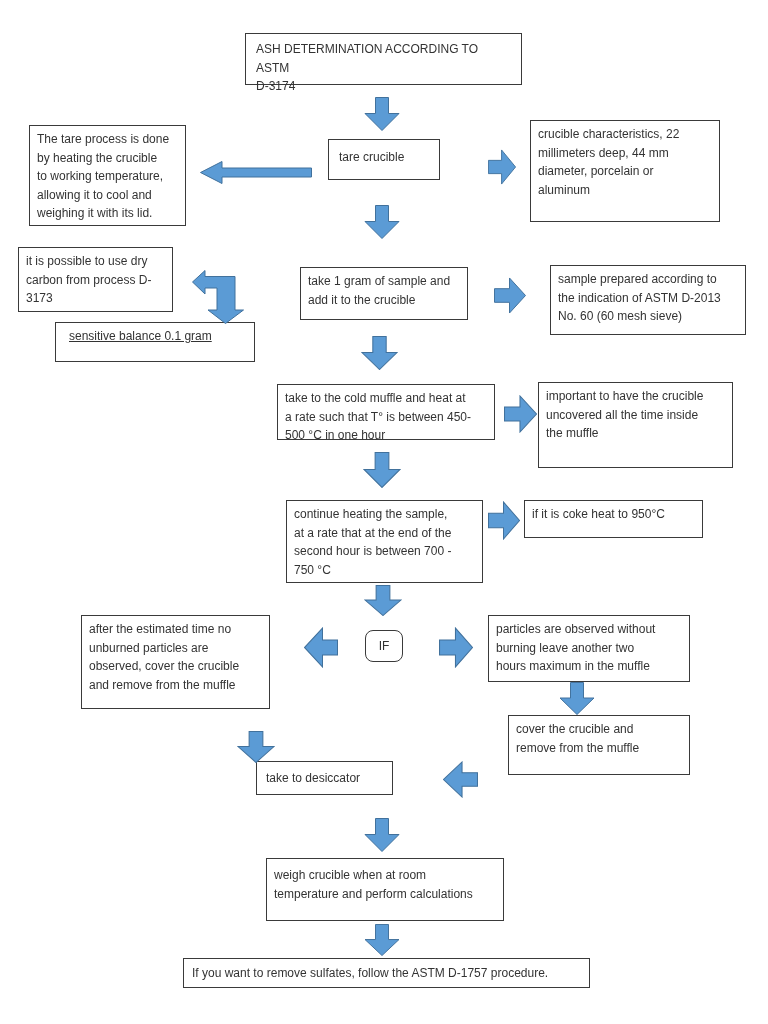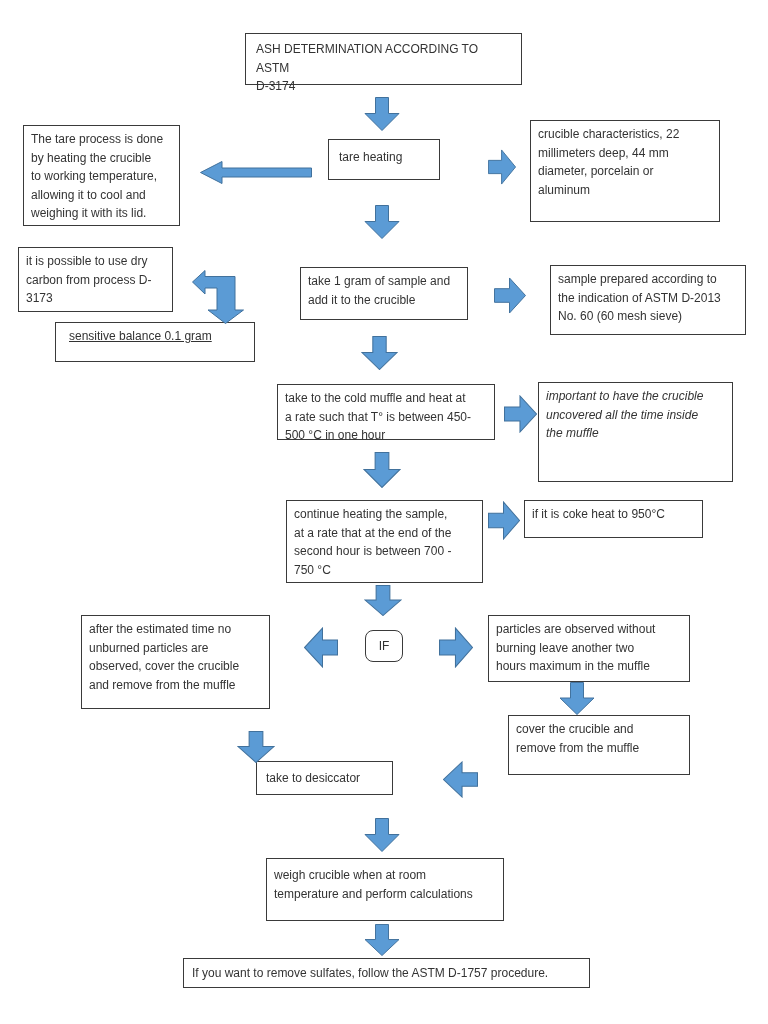--- a/index.html
+++ b/index.html
@@ -18,23 +18,23 @@
   .arrow path { fill:var(--accent,#5b9bd5); stroke:var(--accent-dark,#41719c); stroke-width:1; stroke-linejoin:miter; }
 </style>
 </head>
 <body>
 
 <div class="canvas">
 
   <div class="box" style="left:245px;top:33px;width:277px;height:52px;padding:6px 10px;">ASH DETERMINATION ACCORDING TO ASTM
 D-3174</div>
 
-  <div class="box" style="left:328px;top:139px;width:112px;height:41px;padding:8px 10px;">tare heating</div>
+  <div class="box" style="left:328px;top:139px;width:112px;height:41px;padding:8px 10px;">tare crucible</div>
 
-  <div class="box" style="left:23px;top:125px;width:157px;height:101px;">The tare process is done
+  <div class="box" style="left:29px;top:125px;width:157px;height:101px;">The tare process is done
 by heating the crucible
 to working temperature,
 allowing it to cool and
 weighing it with its lid.</div>
 
   <div class="box" style="left:530px;top:120px;width:190px;height:102px;">crucible characteristics, 22
 millimeters deep, 44 mm
 diameter, porcelain or
 aluminum</div>
 
@@ -48,21 +48,21 @@
   <div class="box" style="left:55px;top:322px;width:200px;height:40px;padding-left:13px;text-decoration:underline;">sensitive balance 0.1 gram</div>
 
   <div class="box" style="left:550px;top:265px;width:196px;height:70px;">sample prepared according to
 the indication of ASTM D-2013
 No. 60 (60 mesh sieve)</div>
 
   <div class="box" style="left:277px;top:384px;width:218px;height:56px;">take to the cold muffle and heat at
 a rate such that T° is between 450-
 500 °C in one hour</div>
 
-  <div class="box" style="left:538px;top:382px;width:195px;height:100px;font-style:italic;">important to have the crucible
+  <div class="box" style="left:538px;top:382px;width:195px;height:86px;">important to have the crucible
 uncovered all the time inside
 the muffle</div>
 
   <div class="box" style="left:286px;top:500px;width:197px;height:83px;">continue heating the sample,
 at a rate that at the end of the
 second hour is between 700 -
 750 °C</div>
 
   <div class="box" style="left:524px;top:500px;width:179px;height:38px;">if it is coke heat to 950°C</div>
 

